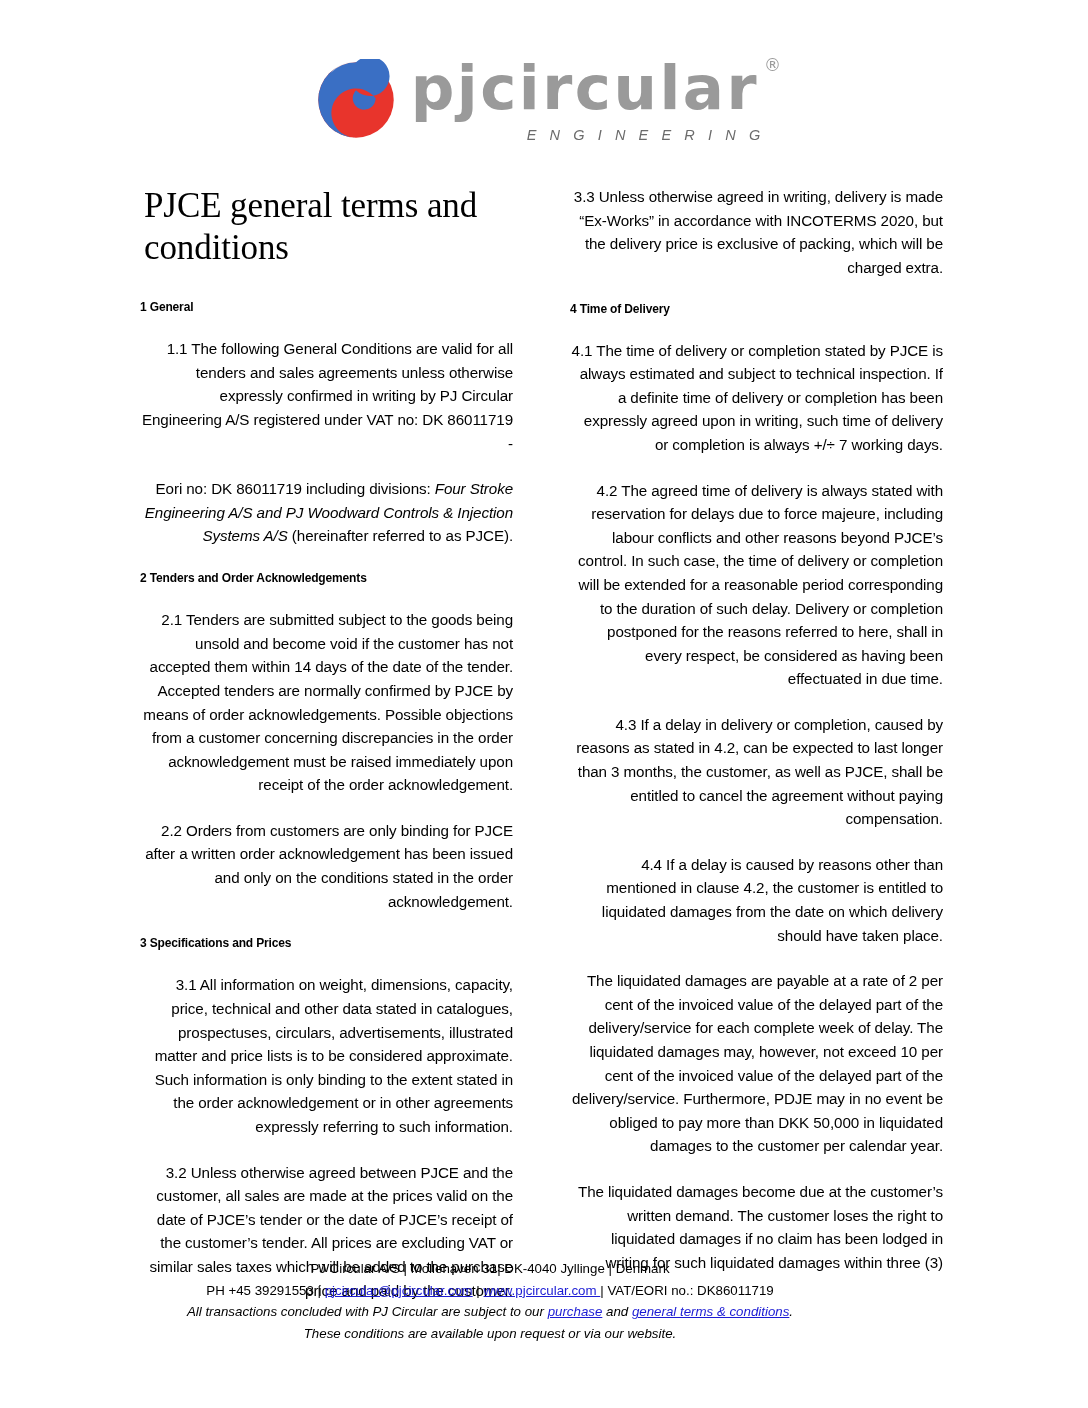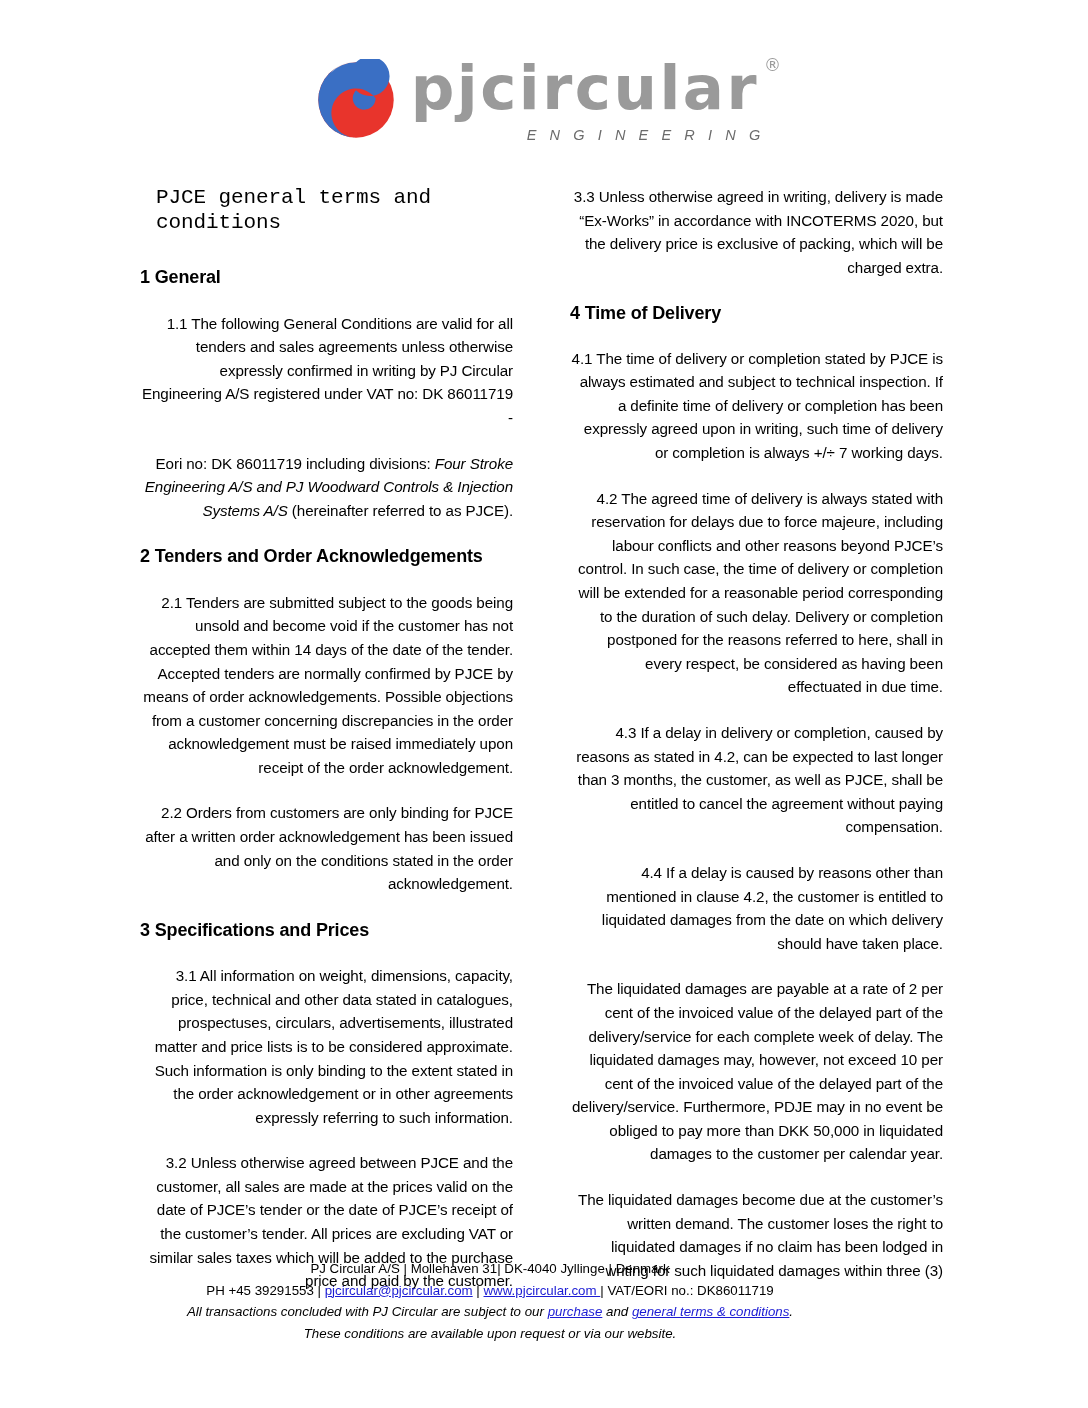--- a/index.html
+++ b/index.html
@@ -94,31 +94,31 @@
   }
   .col {
     position: absolute;
     top: 0;
     width: 373px;
   }
   .col-left { left: 0; }
   .col-right { left: 430px; }
 
   .doc-title {
-    font-family: Liberation Mono, monospace;
-    font-size: 21px;
+    font-family: Liberation Serif, serif;
+    font-size: 35px;
     font-weight: normal;
     line-height: 1.2;
-    margin: 0 0 30px 16px;
+    margin: 0 0 30px 4px;
     letter-spacing: -0.1px;
   }
 
   h2.section-heading {
     font-family: "Liberation Sans", sans-serif;
-    font-size: 18px;
+    font-size: 12px;
     font-weight: bold;
     line-height: 1.35;
     margin: 0 0 22px 0;
     letter-spacing: -0.15px;
   }
   .col-right h2.section-heading { margin: 0 0 21px 0; }
 
   p.para {
     font-family: "Liberation Sans", sans-serif;
     font-size: 15.2px;

